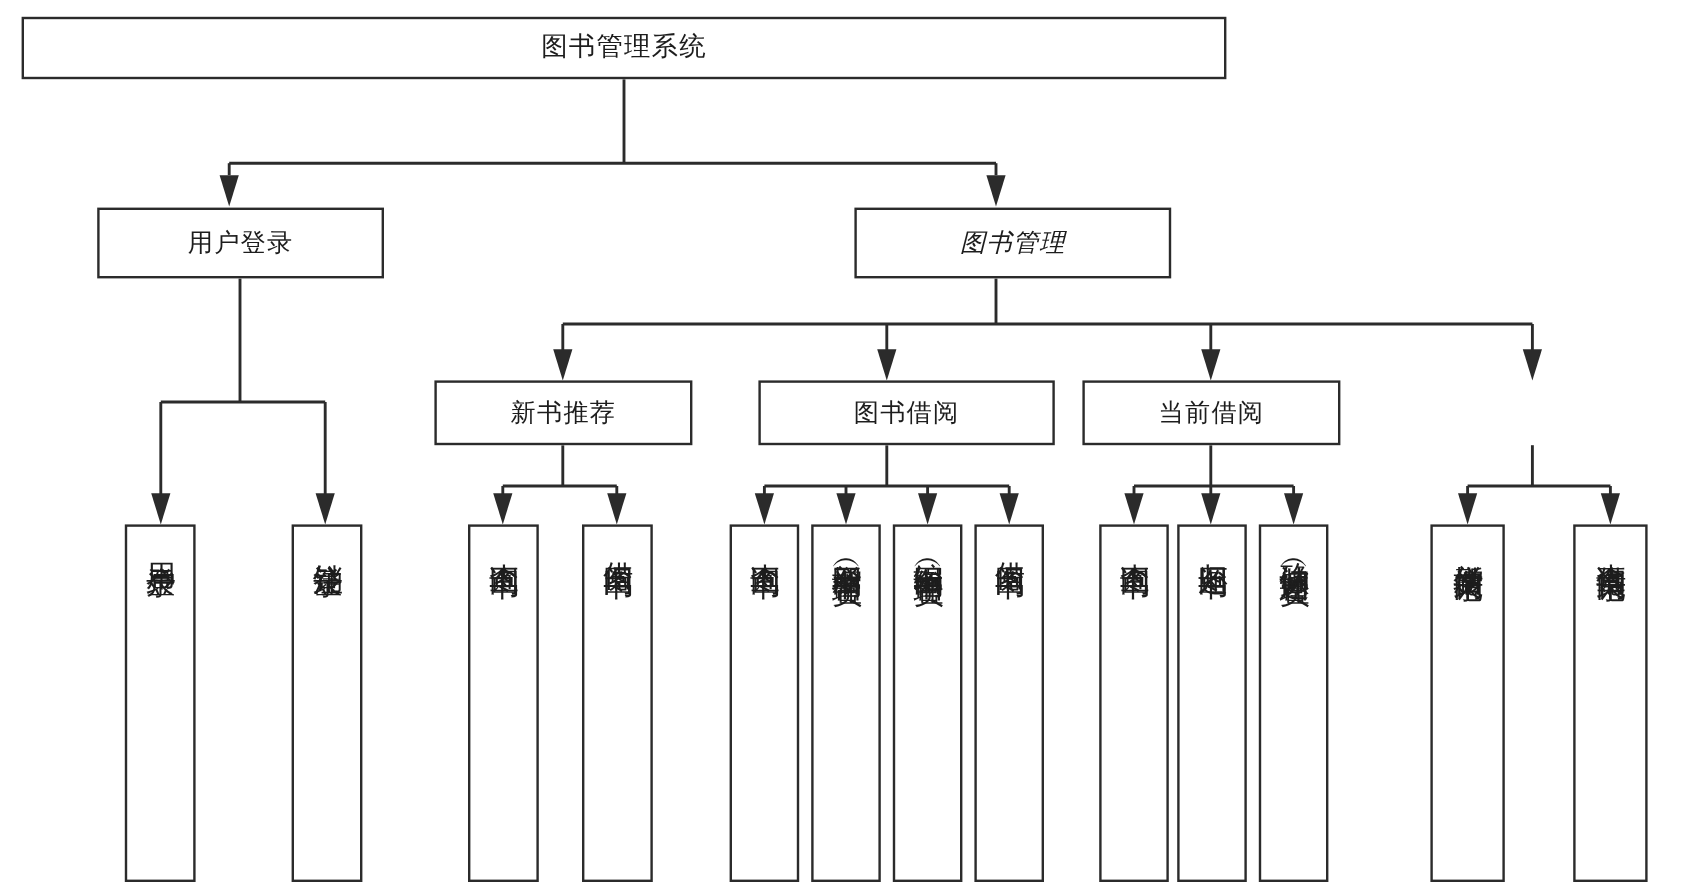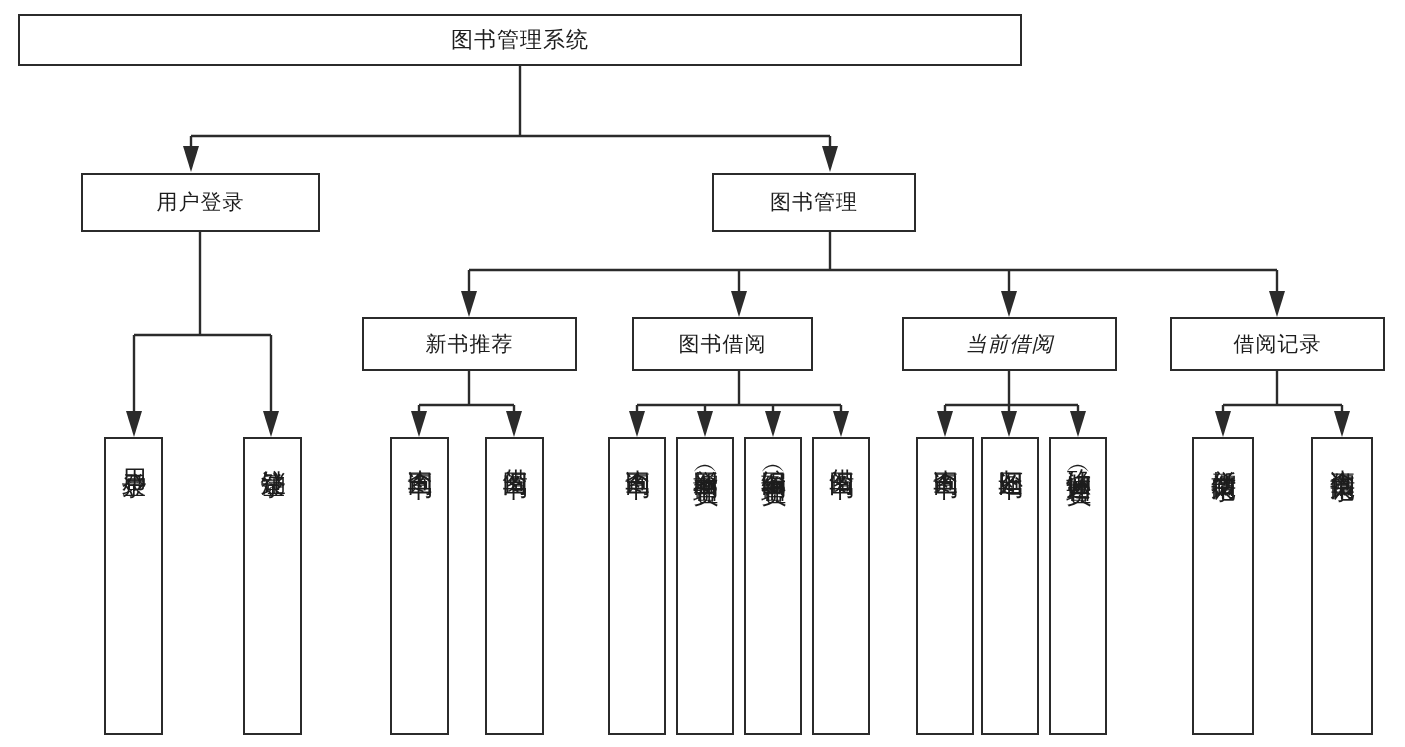--- a/index.html
+++ b/index.html
@@ -143,35 +143,32 @@
     <polygon class="arrowhead" points="1342,437 1334,411 1350,411"></polygon>
   </svg>
 
   <div class="node root" style="left:18px; top:14px; width:1004px; height:52px;">
     <span class="label">图书管理系统</span>
   </div>
 
   <div class="node tier1" style="left:81px; top:173px; width:239px; height:59px;">
     <span class="label">用户登录</span>
   </div>
-  <div class="node tier1" style="left:712px; top:173px; width:204px; height:59px;">
+  <div class="node tier1" style="left:712px; top:173px; width:264px; height:59px;font-style:italic;">
     <span class="label">图书管理</span>
   </div>
 
   <div class="node tier2" style="left:362px; top:317px; width:215px; height:54px;justify-content:center;">
     <span class="label">新书推荐</span>
   </div>
-  <div class="node tier2" style="left:632px; top:317px; width:181px; height:54px;">
+  <div class="node tier2" style="left:632px; top:317px; width:247px; height:54px;">
     <span class="label">图书借阅</span>
   </div>
-  <div class="node tier2" style="left:902px; top:317px; width:215px; height:54px;font-style:italic;">
+  <div class="node tier2" style="left:902px; top:317px; width:215px; height:54px;">
     <span class="label">当前借阅</span>
-  </div>
-  <div class="node tier2" style="left:1170px; top:317px; width:215px; height:54px;">
-    <span class="label">借阅记录</span>
   </div>
 
   <div class="node leaf" style="left:104px; top:437px; width:59px; height:298px;">
     <span class="label">用户登录</span>
   </div>
   <div class="node leaf" style="left:243px; top:437px; width:59px; height:298px;">
     <span class="label">注销登录</span>
   </div>
 
   <div class="node leaf" style="left:390px; top:437px; width:59px; height:298px;">

